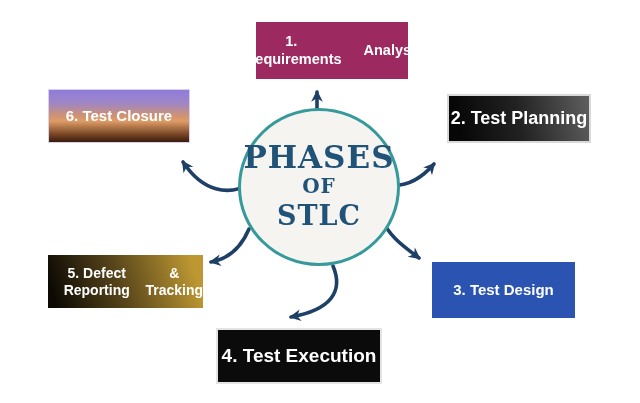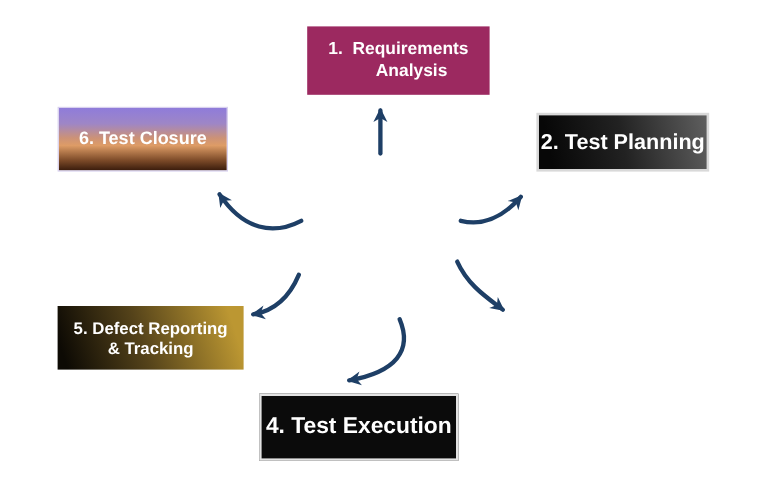--- a/index.html
+++ b/index.html
@@ -5,21 +5,21 @@
   html,body{margin:0;padding:0;background:#ffffff;}
   #canvas{
     position:relative;
     width:640px;height:403px;
     background:#ffffff;
     overflow:hidden;
     font-family:"Liberation Sans", sans-serif;
   }
   .phase-box{
     position:absolute;
-    display:flex;flex-direction:column;
+    display:flex;flex-direction:row;
     align-items:center;justify-content:center;
     color:#ffffff;
     font-weight:bold;
     text-align:center;
     line-height:1.22;
     box-sizing:border-box;
   }
   .phase-box .line{display:block;}
   
   #phase1{
@@ -106,28 +106,36 @@
 
   <div class="phase-box" id="phase1">
     <span class="line line1">1. &nbsp;Requirements</span>
     <span class="line line2">Analysis</span>
   </div>
 
   <div class="phase-box" id="phase2">
     <span class="line">2. Test Planning</span>
   </div>
 
+  <div class="phase-box" id="phase3">
+    <span class="line">3. Test Design</span>
+  </div>
 
   <div class="phase-box" id="phase4">
     <span class="line">4. Test Execution</span>
   </div>
 
   <div class="phase-box" id="phase5">
     <span class="line">5. Defect Reporting</span>
     <span class="line">&amp; Tracking</span>
   </div>
 
   <div class="phase-box" id="phase6">
     <span class="line">6. Test Closure</span>
   </div>
 
+  <div id="center-circle">
+    <span class="t1">PHASES</span>
+    <span class="t2">OF</span>
+    <span class="t3">STLC</span>
+  </div>
 
 </div>
 
 </body></html>

